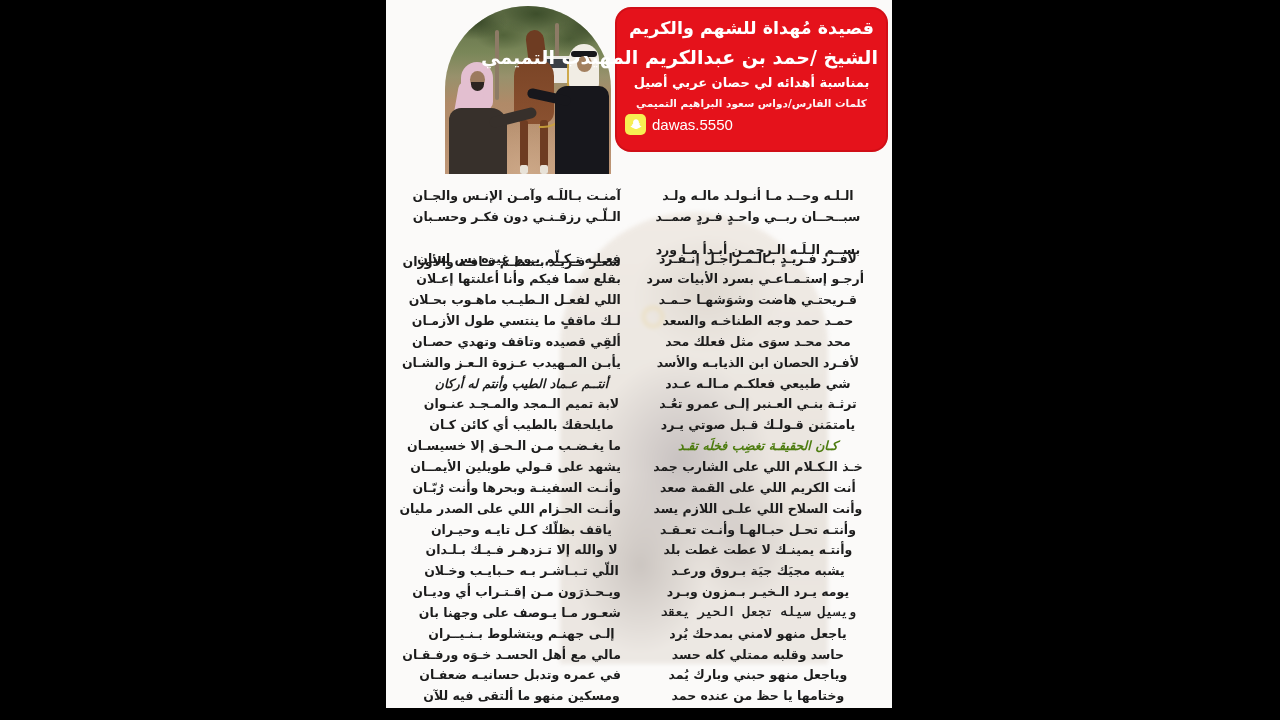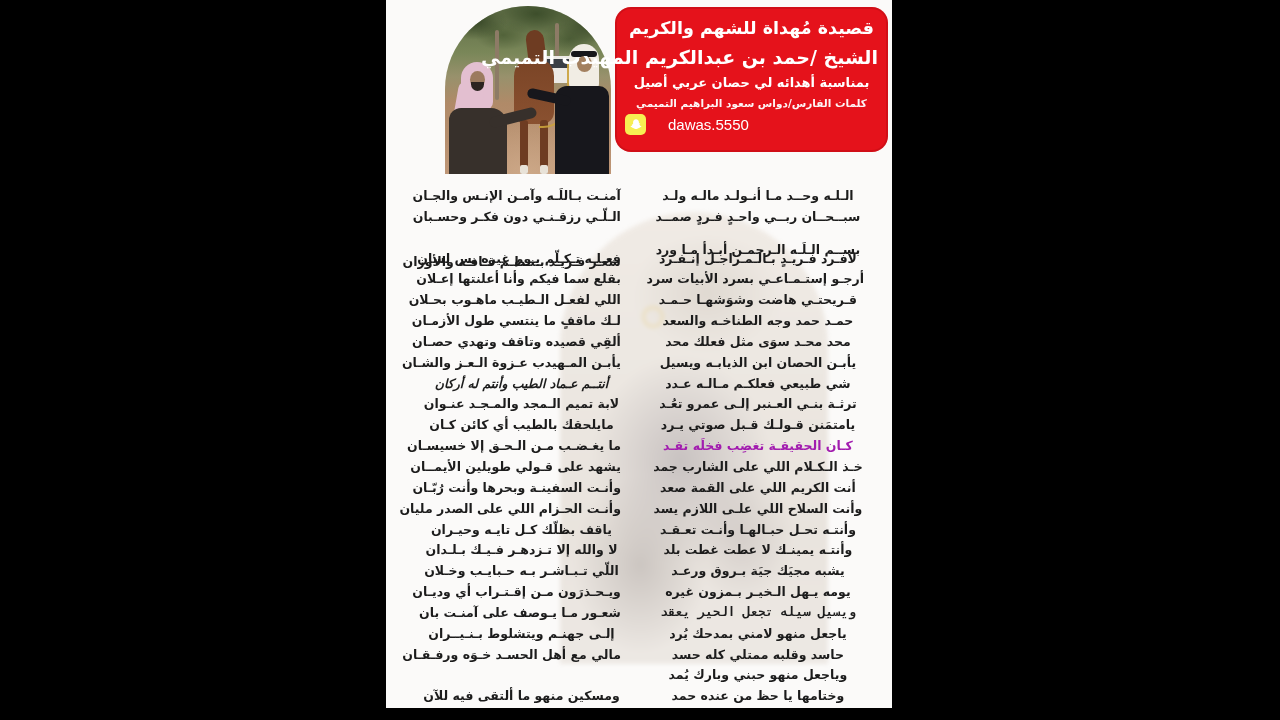--- a/index.html
+++ b/index.html
@@ -49,21 +49,21 @@
 
   
   .banner{position:absolute;left:229px;top:7px;width:273px;height:145px;border-radius:16px;
           box-shadow:inset 0 0 0 2px rgba(120,0,6,.18);
           padding:7px 10px 5px;box-sizing:border-box;display:flex;flex-direction:column;
           direction:rtl;text-align:center;color:#fff;}
   .b1{font-size:17.5px;font-weight:bold;line-height:29px;white-space:nowrap;}
   .b2{font-size:19px;font-weight:bold;line-height:29px;white-space:nowrap;}
   .b3{font-size:13px;font-weight:bold;line-height:22px;white-space:nowrap;}
   .b4{font-size:10.5px;font-weight:bold;line-height:18px;opacity:.96;white-space:nowrap;}
-  .snaprow{direction:ltr;display:flex;align-items:center;gap:22px;margin-top:2px;}
+  .snaprow{direction:ltr;display:flex;align-items:center;gap:6px;margin-top:2px;}
   .snapicon{width:21px;height:21px;border-radius:5px;display:flex;align-items:center;justify-content:center;flex:none;}
   .handle{font-size:15px;font-family:"Liberation Sans","DejaVu Sans",sans-serif;}
 
   
   .watermark{position:absolute;left:174px;top:212px;width:268px;height:452px;
     border-radius:134px 134px 0 0;opacity:.3;filter:blur(2px);z-index:1;
     background:
       radial-gradient(120px 140px at 45% 55%, rgba(74,56,56,.9), transparent 75%),
       radial-gradient(90px 120px at 30% 78%, rgba(80,62,50,.85), transparent 75%),
       radial-gradient(70px 90px at 68% 72%, rgba(100,80,70,.7), transparent 75%),
@@ -174,21 +174,21 @@
     <div class="hemi" style="color: rgb(28, 28, 28);">لـك ماقفٍ ما ينتسي طول الأزمـان</div>
   </div>
 
   <div class="verse-row">
     <div class="hemi" style="color: rgb(28, 28, 28);">محد محـد سوَى مثل فعلك محد</div>
     <div></div>
     <div class="hemi" style="color: rgb(28, 28, 28);">ألقِي قصيده وتاقف وتهدي حصـان</div>
   </div>
 
   <div class="verse-row">
-    <div class="hemi" style="color: rgb(28, 28, 28);">يأبـن الحصان ابن الذيابـه ويسيل</div>
+    <div class="hemi" style="color: rgb(28, 28, 28);">لأفـرد الحصان ابن الذيابـه والأسد</div>
     <div></div>
     <div class="hemi" style="color: rgb(28, 28, 28);">يأبـن المـهيدب عـزوة الـعـز والشـان</div>
   </div>
 
   <div class="verse-row">
     <div class="hemi" style="color: rgb(28, 28, 28);">شي طبيعي فعلكـم مـالـه عـدد</div>
     <div></div>
     <div class="hemi" style="color: rgb(28, 28, 28); font-style: italic;">أنتــم عـماد الطيب وأنتم له أركان</div>
   </div>
 
@@ -198,21 +198,21 @@
     <div class="hemi" style="color: rgb(28, 28, 28);">لابة تميم الـمجد والمـجـد عنـوان</div>
   </div>
 
   <div class="verse-row">
     <div class="hemi" style="color: rgb(28, 28, 28);">يامتمَنن قـولـك قـبل صوتي يـرد</div>
     <div></div>
     <div class="hemi" style="color: rgb(28, 28, 28);">مايلحقك بالطيب أي كائن كـان</div>
   </div>
 
   <div class="verse-row">
-    <div class="hemi" style="color: #a21caf;">كـان الحقيقـة تغضِب فخلَه تقـد</div>
+    <div class="hemi" style="color: #4d7c0f; font-style: italic;">كـان الحقيقـة تغضِب فخلَه تقـد</div>
     <div></div>
     <div class="hemi" style="color: rgb(28, 28, 28);">ما يغـضـب مـن الـحـق إلا خسيسـان</div>
   </div>
 
   <div class="verse-row">
     <div class="hemi" style="color: rgb(28, 28, 28);">خـذ الـكـلام اللي على الشارب جمد</div>
     <div></div>
     <div class="hemi" style="color: rgb(28, 28, 28);">يشهد على قـولي طويلين الأيمــان</div>
   </div>
 
@@ -240,46 +240,47 @@
     <div class="hemi" style="color: rgb(28, 28, 28);">لا والله إلا تـزدهـر فـيـك بـلـدان</div>
   </div>
 
   <div class="verse-row">
     <div class="hemi" style="color: rgb(28, 28, 28);">يشبه مجيَك جيَة بـروق ورعـد</div>
     <div></div>
     <div class="hemi" style="color: rgb(28, 28, 28);">اللّي تـبـاشـر بـه حـبايـب وخـلان</div>
   </div>
 
   <div class="verse-row">
-    <div class="hemi" style="color: rgb(28, 28, 28);">يومه يـهل الـخيـر بـمزون غيره</div>
+    <div class="hemi" style="color: rgb(28, 28, 28);">يومه يـرد الـخيـر بـمزون وبـرد</div>
     <div></div>
     <div class="hemi" style="color: rgb(28, 28, 28);">ويـحـذرَون مـن إقـتـراب أي وديـان</div>
   </div>
 
   <div class="verse-row">
     <div class="hemi" style="color: rgb(28, 28, 28); font-family: Liberation Mono, monospace;">ويسيل سيله تجعل الحير يعقد</div>
     <div></div>
-    <div class="hemi" style="color: rgb(28, 28, 28);">شعـور مـا يـوصف على آمنـت بان</div>
+    <div class="hemi" style="color: rgb(28, 28, 28);">شعـور مـا يـوصف على وجهنا بان</div>
   </div>
 
   <div class="verse-row">
     <div class="hemi" style="color: rgb(28, 28, 28);">ياجعل منهو لامني بمدحك يُرد</div>
     <div></div>
     <div class="hemi" style="color: rgb(28, 28, 28);">إلـى جهنـم ويتشلوط بـنـيــران</div>
   </div>
 
   <div class="verse-row">
     <div class="hemi" style="color: rgb(28, 28, 28);">حاسد وقلبه ممتلي كله حسد</div>
     <div></div>
     <div class="hemi" style="color: rgb(28, 28, 28);">مالي مع أهل الحسـد خـوَه ورفـقـان</div>
   </div>
 
   <div class="verse-row">
     <div class="hemi" style="color: rgb(28, 28, 28);">وياجعل منهو حبني وبارك يُمد</div>
     <div></div>
+    <div class="hemi" style="color: rgb(28, 28, 28);">في عمره وتدبل حسانيـه ضعفـان</div>
   </div>
 
   <div class="verse-row">
     <div class="hemi" style="color: rgb(28, 28, 28);">وختامها يا حظ من عنده حمد</div>
     <div></div>
     <div class="hemi" style="color: rgb(28, 28, 28);">ومسكين منهو ما ألتقى فيه للآن</div>
   </div>
 </div>
   </div>
 

